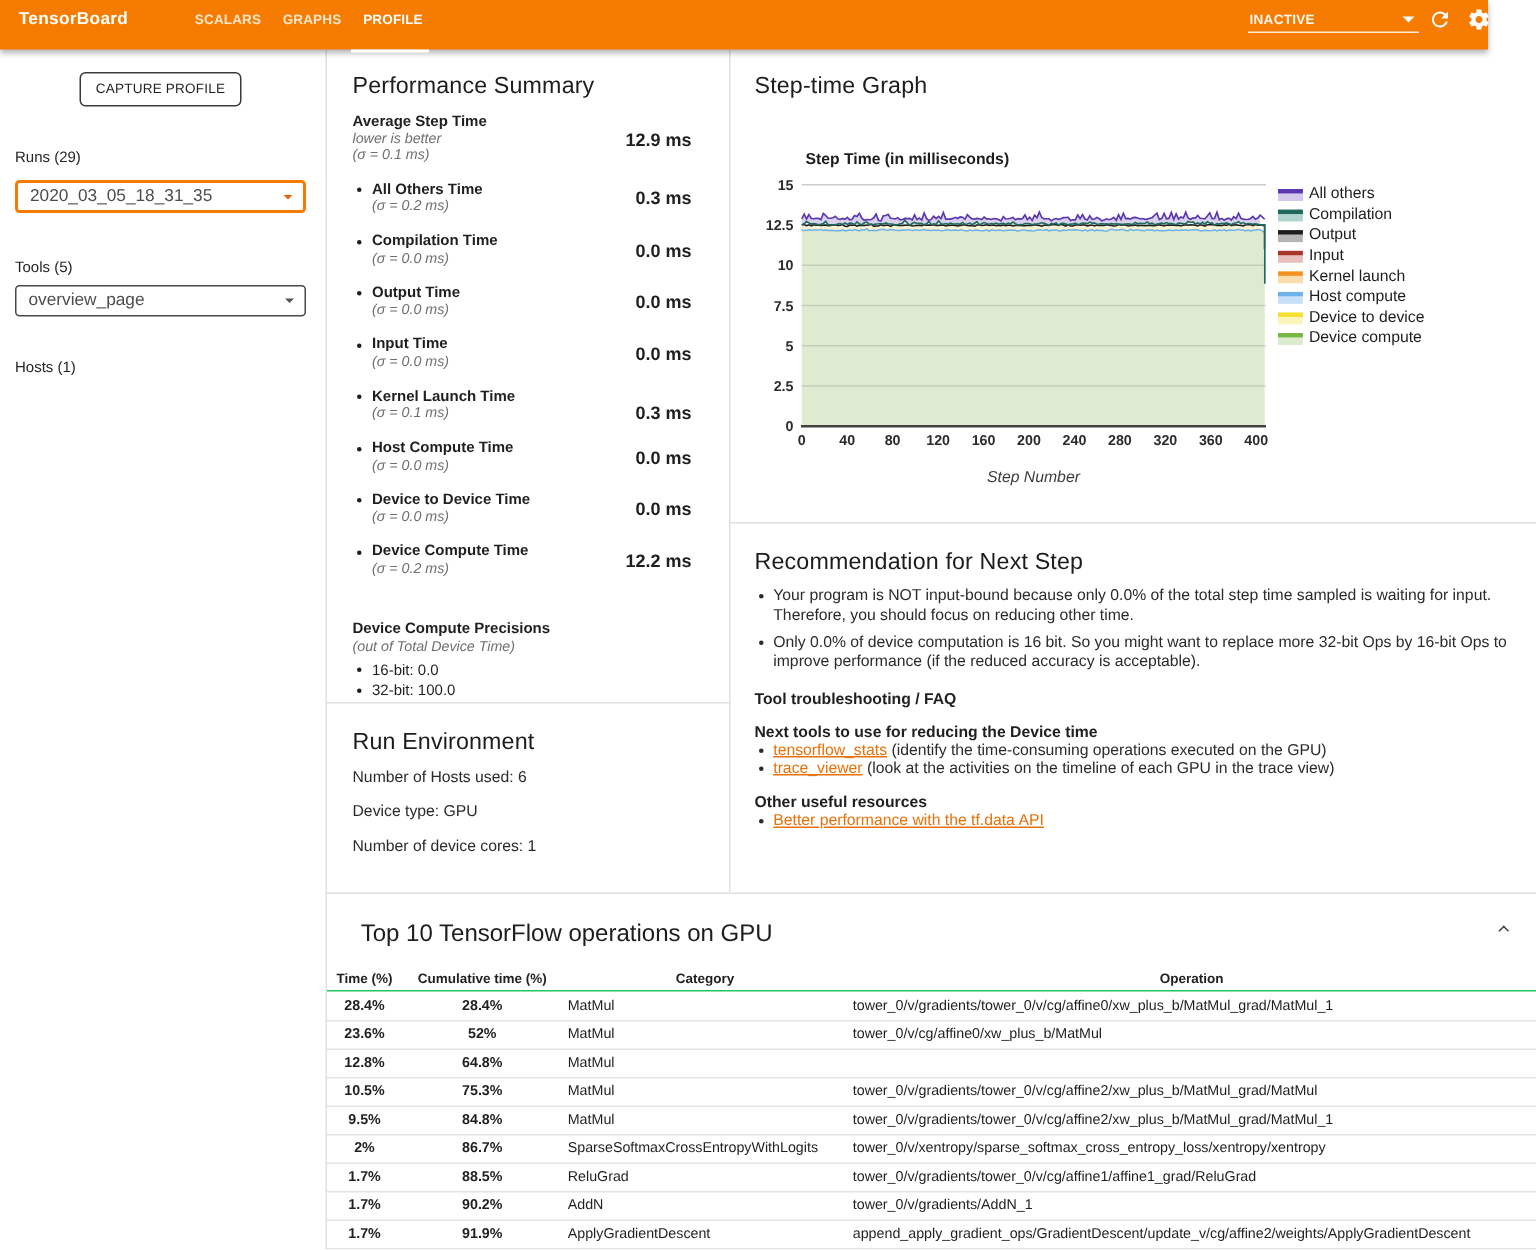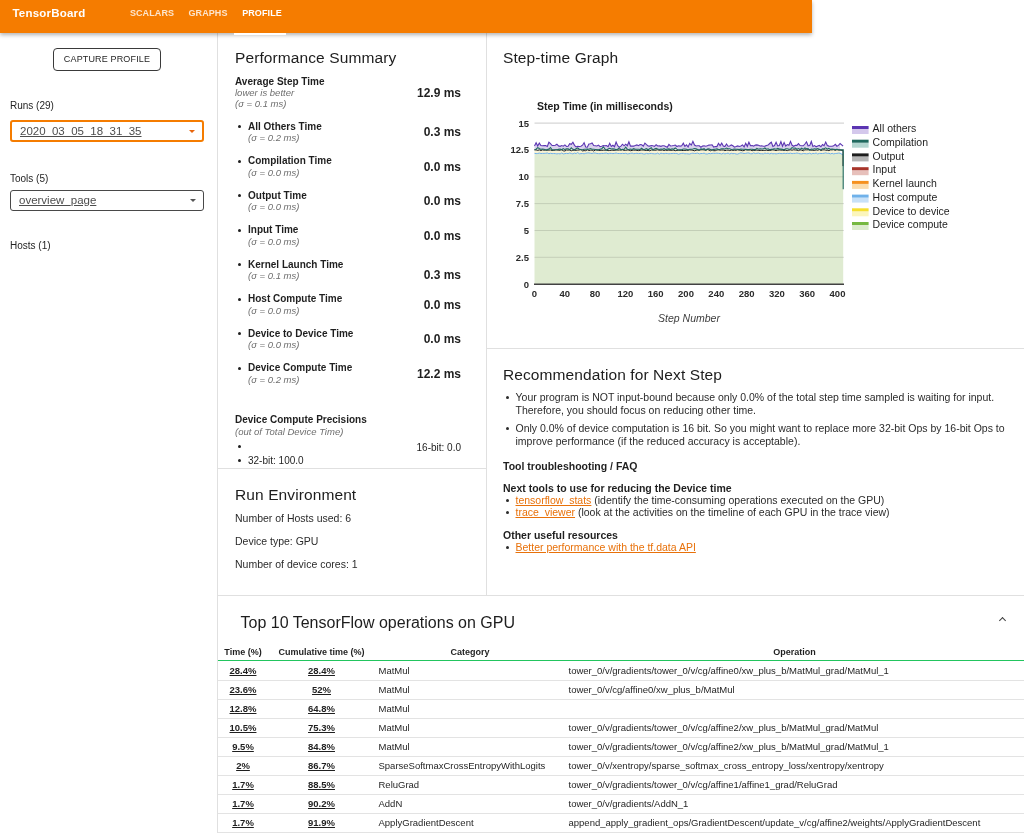--- a/index.html
+++ b/index.html
@@ -1,20 +1,20 @@
 <!DOCTYPE html>
 <html><head>
 <meta charset="utf-8">
 <style>
 * { margin:0; padding:0; box-sizing:border-box; font-family:"Liberation Sans", sans-serif; }
 html,body { width:1024px; height:833px; background:#fff; overflow:hidden; }
 #page { position:relative; width:1024px; height:833px; }
 
 
-#header { position:absolute; left:0; top:0; width:812px; height:33px; background:#f57c00;
+#header { position:absolute; left:0; top:0; width:992px; height:33px; background:#f57c00;
   box-shadow:0 2px 4px rgba(0,0,0,0.3); z-index:5; }
 #logo { position:absolute; left:12.5px; top:0; height:26px; line-height:27px; color:#fff;
   font-size:11.5px; font-weight:700; letter-spacing:0.2px; }
 .tab { position:absolute; top:0; height:26px; line-height:27px; text-align:center;
   font-size:9px; font-weight:700; letter-spacing:0.1px; color:rgba(255,255,255,0.8); }
 .tab.active { color:#fff; }
 #inkbar { position:absolute; left:234px; top:33px; width:52px; height:2.4px; background:#fff; z-index:6; }
 #inactive-lbl { position:absolute; left:833px; top:0; height:26px; line-height:27px; color:rgba(255,255,255,0.95); font-size:9px; font-weight:700; letter-spacing:0.2px;}
 #inactive-line { position:absolute; left:832px; top:20.5px; width:114px; height:1px; background:rgba(255,255,255,0.85); }
 #inactive-caret { position:absolute; left:935px; top:11px; width:0; height:0;
@@ -23,21 +23,21 @@
 
 
 #sidebar { position:absolute; left:0; top:33px; width:218px; height:800px; background:#fff;
   border-right:1px solid #e0e0e0; }
 #capture-btn { position:absolute; left:53px; top:15px; width:108px; height:23px;
   border:1.4px solid #3a3a3a; border-radius:4px; background:#fff; color:#1f1f1f;
   font-size:9px; letter-spacing:0.15px; text-align:center; line-height:21px; }
 .side-label { position:absolute; left:10px; font-size:10px; color:#242424; }
 .side-select { position:absolute; left:10px; width:194px; height:21.5px; background:#fff;
   border:1.4px solid #494949; border-radius:3px; font-size:11.5px; color:#4d4d4d;
-  line-height:19px; padding-left:8px;text-decoration:underline; }
+  line-height:19px; padding-left:8px; }
 .side-select.orange { border:2px solid #f57c00; }
 .sel-caret { position:absolute; right:7px; top:8.5px; width:0; height:0;
   border-left:3.4px solid transparent; border-right:3.4px solid transparent; border-top:3.6px solid #555; }
 .sel-caret.orange { border-top-color:#e8650c; }
 
 
 #col1 { position:absolute; left:218px; top:33px; width:269px; height:562px; border-right:1px solid #e0e0e0; }
 #col2 { position:absolute; left:487px; top:33px; width:537px; height:562px; }
 #bottom { position:absolute; left:218px; top:595px; width:806px; height:238px; border-top:1px solid #e0e0e0; }
 
@@ -77,21 +77,21 @@
 .trow { display:flex; width:806px; }
 .trow > div { overflow:hidden; white-space:nowrap; }
 .tc1 { width:50px; text-align:center; }
 .tc2 { width:107px; text-align:center; }
 .tc3 { width:190px; padding-left:3.5px; }
 .tc4 { width:459px; padding-left:3.5px; }
 #thead { position:absolute; left:0; top:47px; height:18px; line-height:18px; font-size:9px; font-weight:700; color:#1f1f1f; border-bottom:1px solid #22c55e;justify-content:space-between; }
 #thead .tc3, #thead .tc4 { text-align:center; padding-left:0; }
 #tbody { position:absolute; left:0; top:66px; width:806px; }
 #tbody .trow { height:19.06px; line-height:18.5px; font-size:9.5px; color:#1f1f1f; border-bottom:1px solid #e3e3e3; }
-#tbody .num { font-weight:700;text-decoration:underline; }
+#tbody .num { font-weight:700; }
 </style>
 </head>
 <body>
 <div id="page">
 
   <div id="header">
     <div id="logo">TensorBoard</div>
     <div class="tab" style="left:124px;width:56px;">SCALARS</div>
     <div class="tab" style="left:182px;width:52px;">GRAPHS</div>
     <div class="tab active" style="left:236px;width:52px;">PROFILE</div>
@@ -184,21 +184,21 @@
       <div class="metric" style="margin-top:11.7px;">
         <div class="bullet">
             <div class="m-name">Device Compute Time</div>
             <div class="m-sub">(σ = 0.2 ms)</div>
           </div>
         <div class="m-val">12.2 ms</div>
       </div>
       <div style="margin-top:29px;">
         <div class="m-name">Device Compute Precisions</div>
         <div class="m-sub">(out of Total Device Time)</div>
-        <div class="bullet b2" style="font-size:10px;line-height:13.4px;color:#1f1f1f;margin-top:4px;text-align:right;">16-bit: 0.0</div>
+        <div class="bullet b2" style="font-size:10px;line-height:13.4px;color:#1f1f1f;margin-top:4px;">16-bit: 0.0</div>
         <div class="bullet b2" style="font-size:10px;line-height:13.4px;color:#1f1f1f;">32-bit: 100.0</div>
       </div>
     </div>
     <div id="runenv">
       <h2 class="sect">Run Environment</h2>
       <p style="margin-top:8px;">Number of Hosts used: 6</p>
       <p style="margin-top:11px;">Device type: GPU</p>
       <p style="margin-top:11.5px;">Number of device cores: 1</p>
     </div>
   </div>

